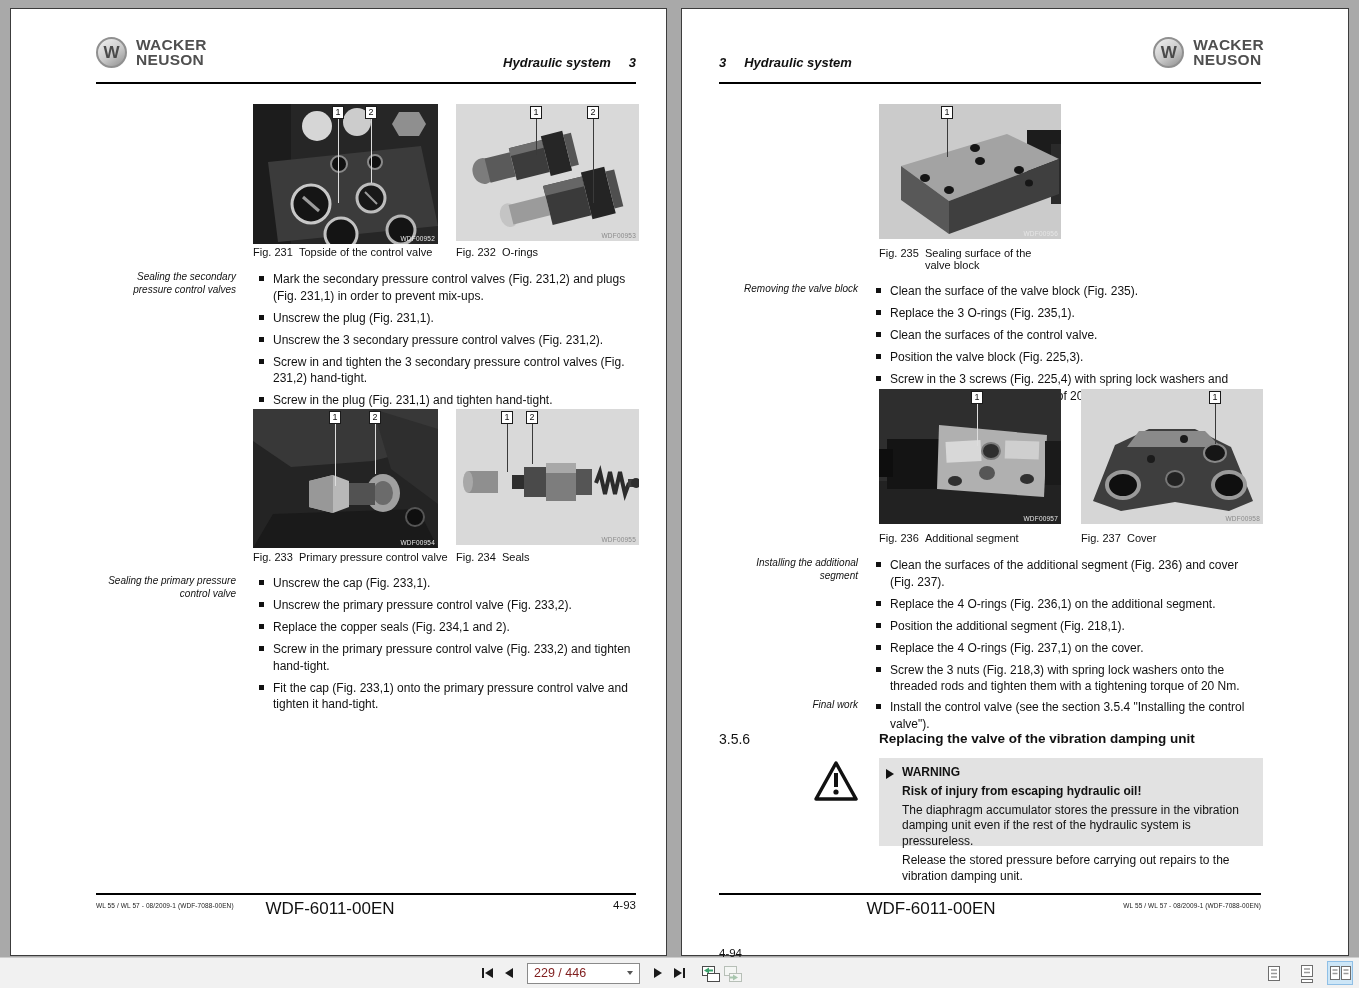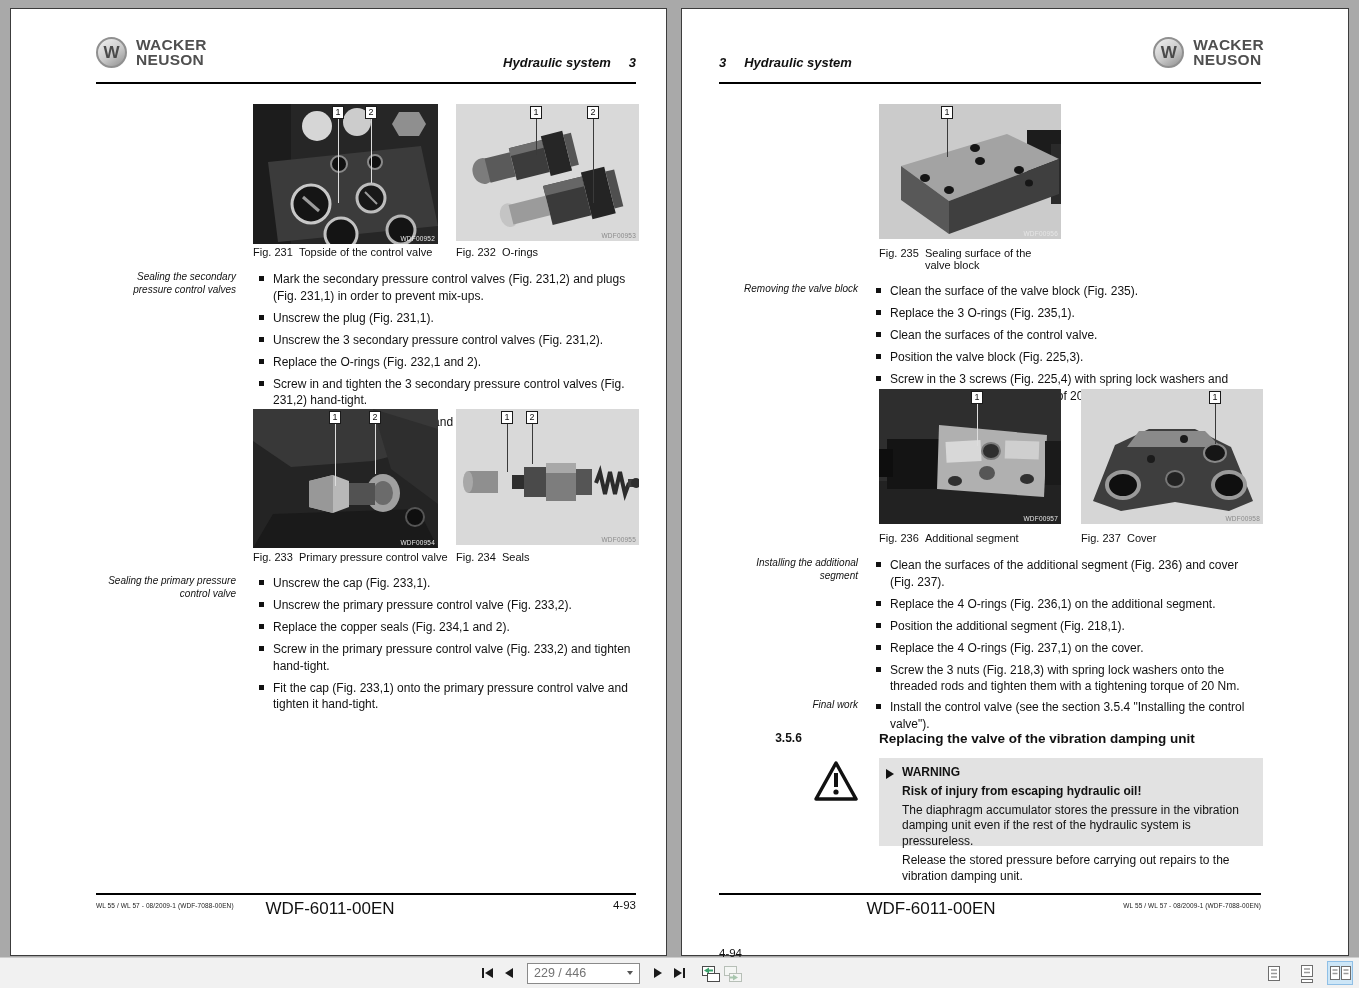--- a/index.html
+++ b/index.html
@@ -66,21 +66,21 @@
   ul.bullets li {
     position: relative; padding-left: 14px; margin-bottom: 5.5px;
     font-size: 12px; line-height: 1.38;
   }
   ul.bullets li::before {
     content: ""; position: absolute; left: 0; top: 5px;
     width: 5px; height: 5px; background: #111;
   }
 
   
-  .h-num { position: absolute; width: 139px; text-align: center; font-size: 12px; font-weight: bold; }
+  .h-num { position: absolute; width: 139px; text-align: left; font-size: 14px; font-weight: normal; }
   .h-title { position: absolute; font-size: 13.5px; font-weight: bold; }
   .warning-box {
     position: absolute; background: #e2e2e2; padding: 7px 10px 8px 23px; font-size: 12px; line-height: 1.32;
   }
   .warn-head { position: relative; font-weight: bold; margin-bottom: 3px; }
   .warn-arrow {
     position: absolute; left: -16px; top: 3.5px; width: 0; height: 0;
     border-left: 8px solid #111; border-top: 5px solid transparent; border-bottom: 5px solid transparent;
   }
   .warn-title { font-weight: bold; margin-bottom: 3px; }
@@ -99,21 +99,21 @@
   }
   .tb-center { position: absolute; left: 476px; top: 0; height: 100%; display: flex; align-items: center; }
   .tb-right  { position: absolute; right: 6px; top: 0; height: 100%; display: flex; align-items: center; gap: 7px; }
   .navbtn { width: 22px; height: 24px; display: flex; align-items: center; justify-content: center; }
   .page-combo {
     width: 113px; height: 21px; background: #fff; border: 1px solid #8a8a8a;
     display: flex; align-items: center; margin: 0 7px;
   }
   .page-combo input {
     border: none; outline: none; width: 84px; font-size: 12.5px; padding-left: 6px;
-    font-family: "Liberation Sans", sans-serif; background: transparent; color: #737373;
+    font-family: "Liberation Sans", sans-serif; background: transparent; color: #7f1d1d;
   }
   .combo-arrow {
     margin-left: auto; margin-right: 6px; width: 0; height: 0;
     border-top: 4px solid #555; border-left: 3.5px solid transparent; border-right: 3.5px solid transparent;
   }
   .viewbtn { width: 26px; height: 24px; display: flex; align-items: center; justify-content: center; }
   .viewbtn.selected { background: #cde6f7; border: 1px solid #8fbfe6; }
 </style>
 </head>
 <body>
@@ -191,21 +191,20 @@
     <span class="cap-label">Fig. 232</span>
     <span class="cap-text">O-rings</span>
   </div>
 
   <div class="section sec-left" style="left:85px; top:262px; width:542px;">
     <div class="mlabel">Sealing the secondary pressure control valves</div>
     <ul class="bullets">
       <li>Mark the secondary pressure control valves (Fig. 231,2) and plugs (Fig. 231,1) in order to prevent mix-ups.</li>
       <li>Unscrew the plug (Fig. 231,1).</li>
       <li>Unscrew the 3 secondary pressure control valves (Fig. 231,2).</li>
-      <li>Replace the O-rings (Fig. 232,1 and 2).</li>
       <li>Screw in and tighten the 3 secondary pressure control valves (Fig. 231,2) hand-tight.</li>
       <li>Screw in the plug (Fig. 231,1) and tighten hand-tight.</li>
     </ul>
   </div>
 
   <div class="fig" style="left:242px; top:400px; width:185px; height:139px;">
     <svg width="185" height="139" viewBox="0 0 185 139">
       <rect width="185" height="139" fill="#242424"></rect>
       <polygon points="0,0 185,0 185,35 120,52 38,58 0,32" fill="#383838"></polygon>
       <polygon points="120,0 185,20 185,95 138,60" fill="#2e2e2e"></polygon>

